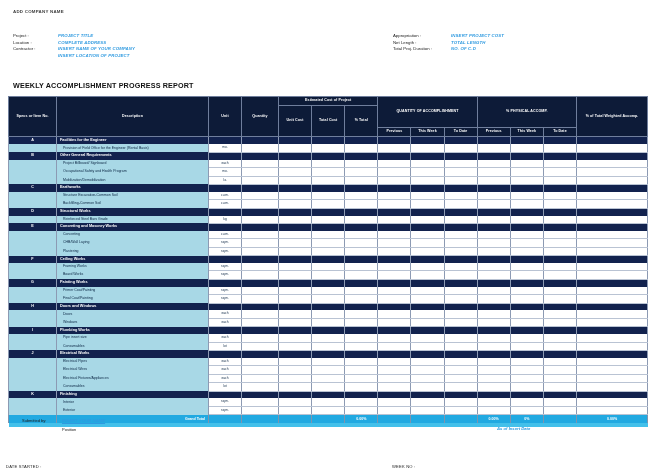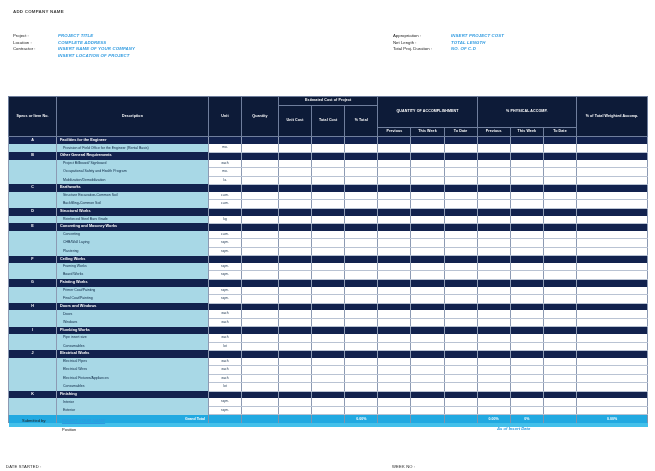--- a/index.html
+++ b/index.html
@@ -130,20 +130,21 @@
     <div class="info-row">
       <span class="info-label">Net Length :</span>
       <span class="info-value">TOTAL LENGTH</span>
     </div>
     <div class="info-row">
       <span class="info-label">Total Proj. Duration :</span>
       <span class="info-value">NO. OF C.D</span>
     </div>
   </div>
 
+  <div class="report-title">WEEKLY ACCOMPLISHMENT PROGRESS REPORT</div>
 
   <div class="tbl-wrap">
     <table class="main">
       <thead>
         <tr>
           <th class="tall" rowspan="3" style="width:48px">Specs or Item No.</th>
           <th class="tall" rowspan="3" style="width:152px">Description</th>
           <th class="tall" rowspan="3" style="width:33px">Unit</th>
           <th class="tall" rowspan="3" style="width:37px">Quantity</th>
           <th colspan="3" style="height:9px">Estimated Cost of Project</th>

